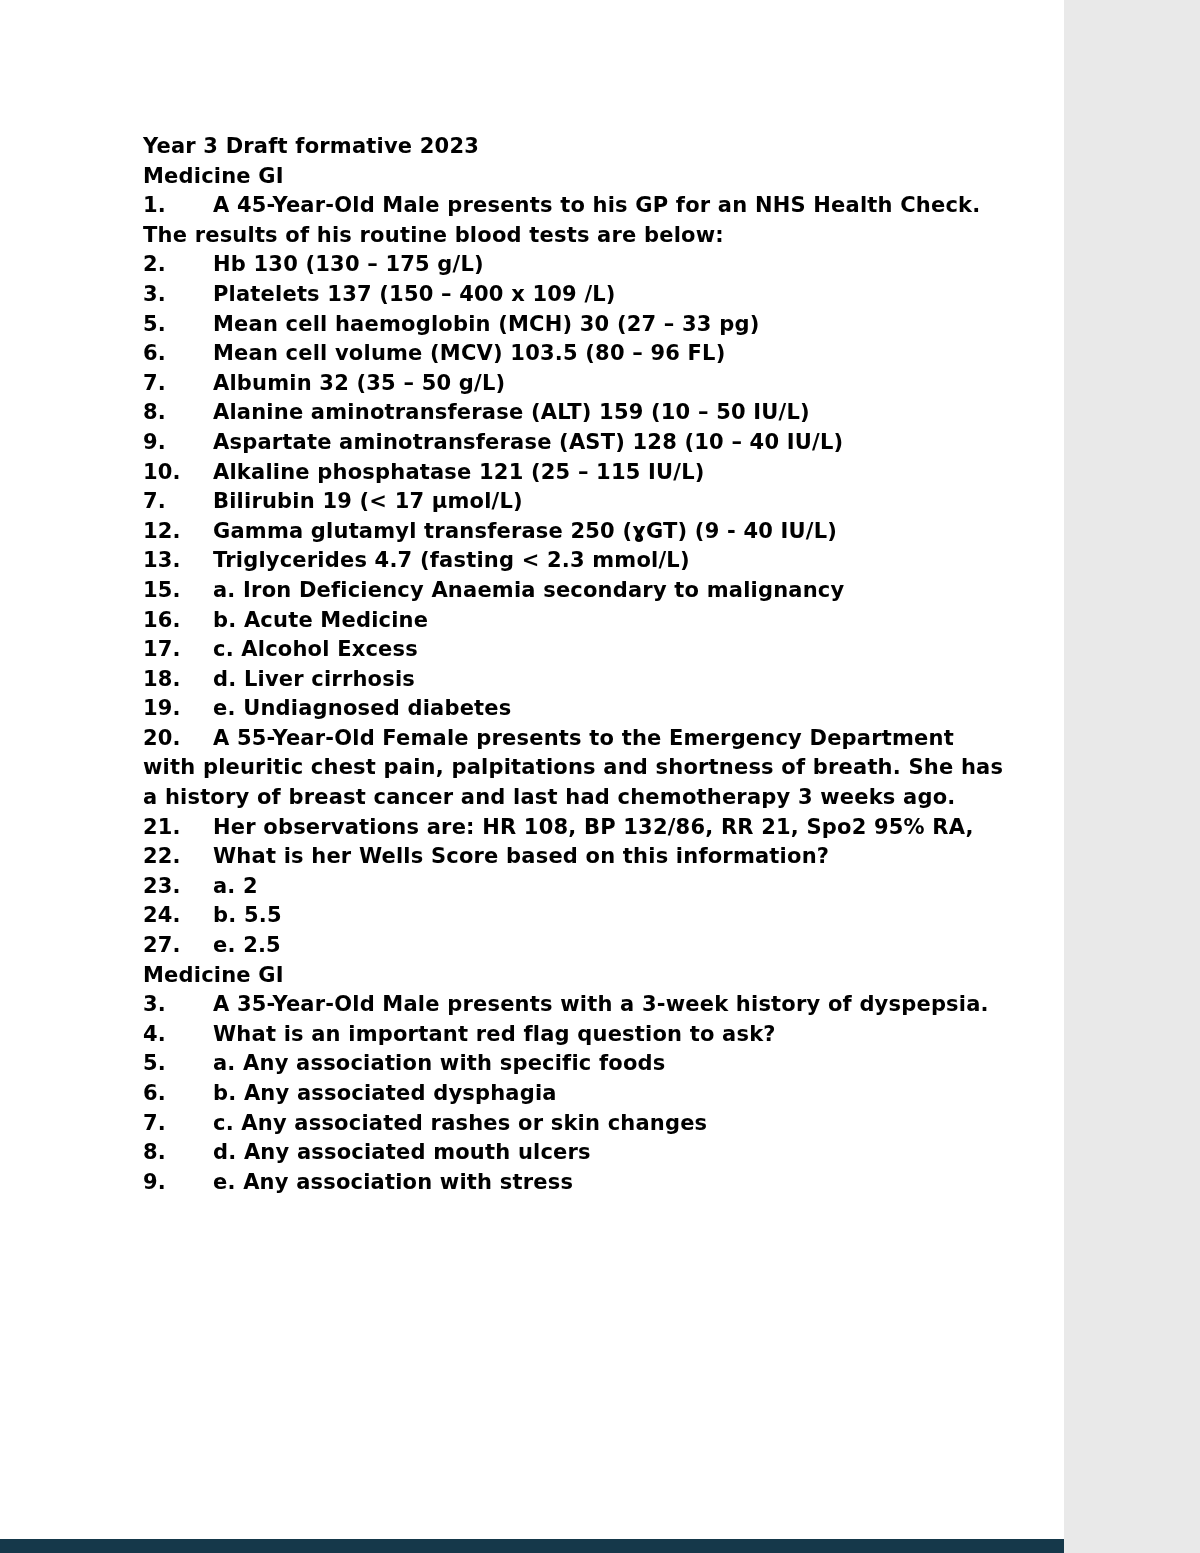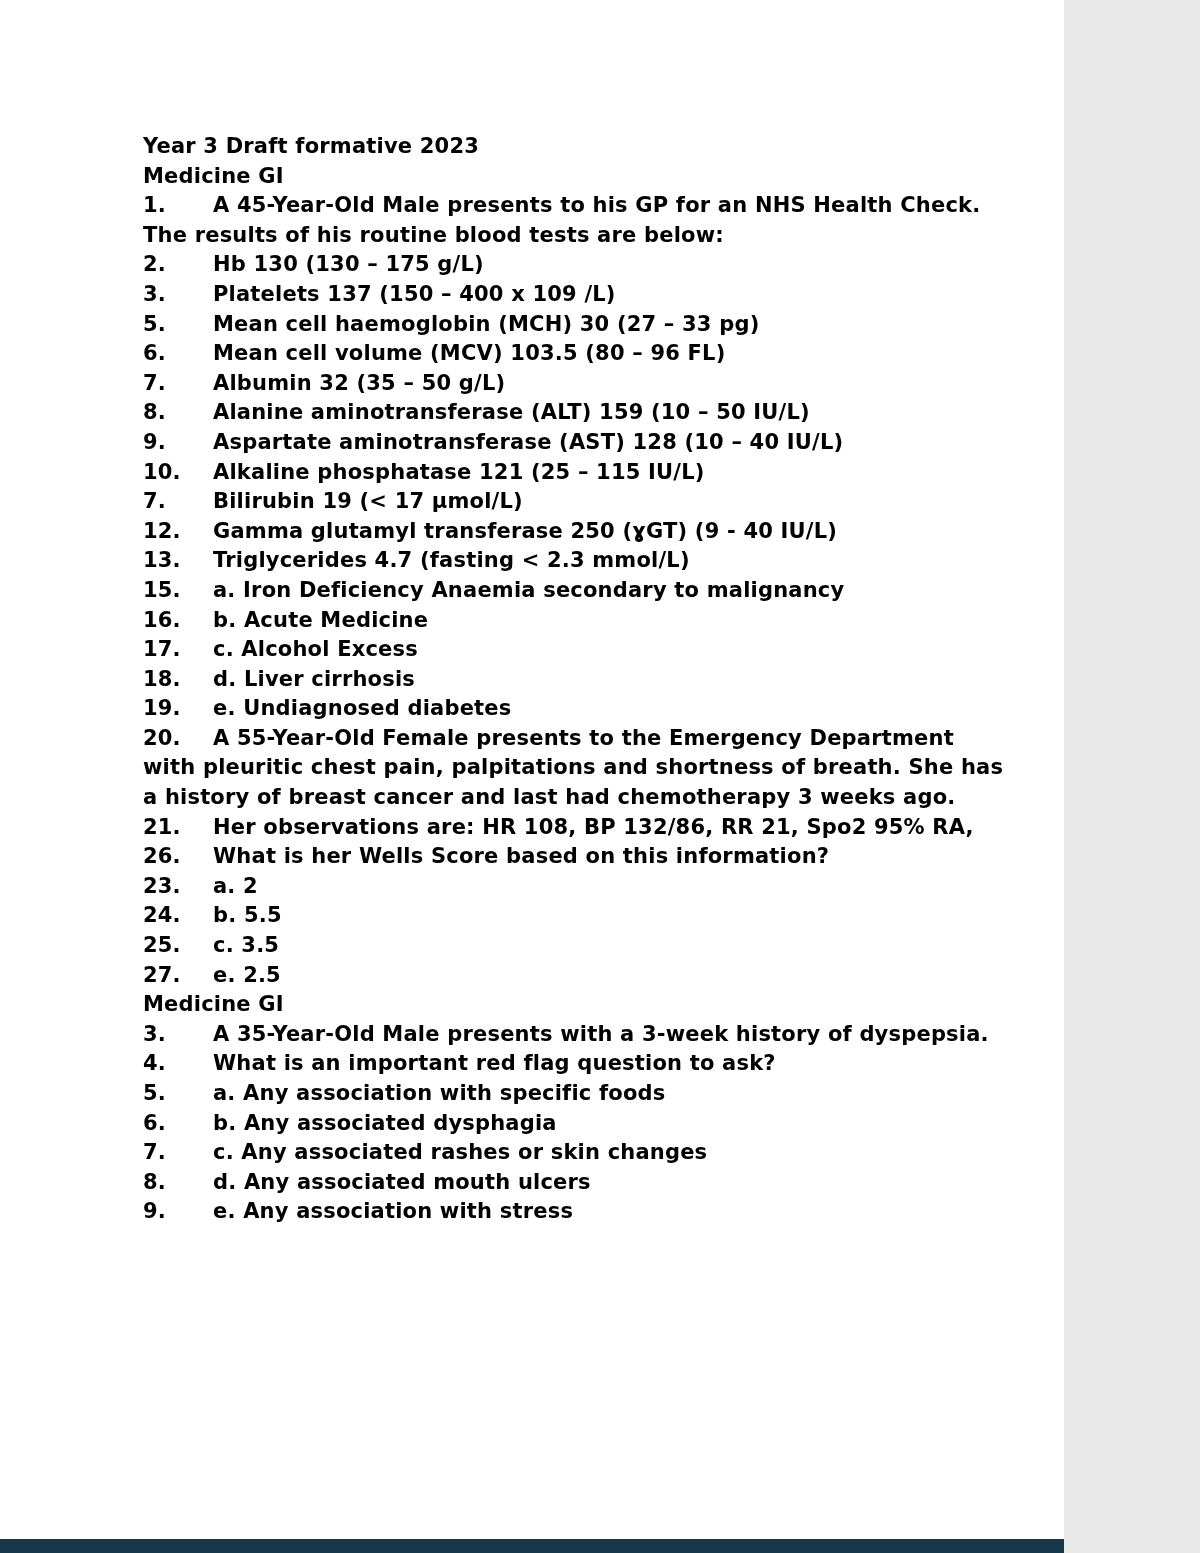--- a/index.html
+++ b/index.html
@@ -91,27 +91,26 @@
 
   <div class="line"><span class="num">20.</span><span class="txt">A 55-Year-Old Female presents to the Emergency Department</span></div>
 
   <div class="line"><span class="txt">with pleuritic chest pain, palpitations and shortness of breath. She has</span></div>
 
   <div class="line"><span class="txt">a history of breast cancer and last had chemotherapy 3 weeks ago.</span></div>
 
   <div class="line"><span class="num">21.</span><span class="txt">Her observations are: HR 108, BP 132/86, RR 21, Spo2 95% RA,</span></div>
 
 
-  <div class="line"><span class="num">26.</span><span class="txt">What is her Wells Score based on this information?</span></div>
+  <div class="line"><span class="num">22.</span><span class="txt">What is her Wells Score based on this information?</span></div>
 
   <div class="line"><span class="num">23.</span><span class="txt">a. 2</span></div>
 
   <div class="line"><span class="num">24.</span><span class="txt">b. 5.5</span></div>
 
-  <div class="line"><span class="num">25.</span><span class="txt">c. 3.5</span></div>
 
 
   <div class="line"><span class="num">27.</span><span class="txt">e. 2.5</span></div>
 
   <div class="line"><span class="txt">Medicine GI</span></div>
 
   <div class="line"><span class="num">3.</span><span class="txt">A 35-Year-Old Male presents with a 3-week history of dyspepsia.</span></div>
 
   <div class="line"><span class="num">4.</span><span class="txt">What is an important red flag question to ask?</span></div>
 

